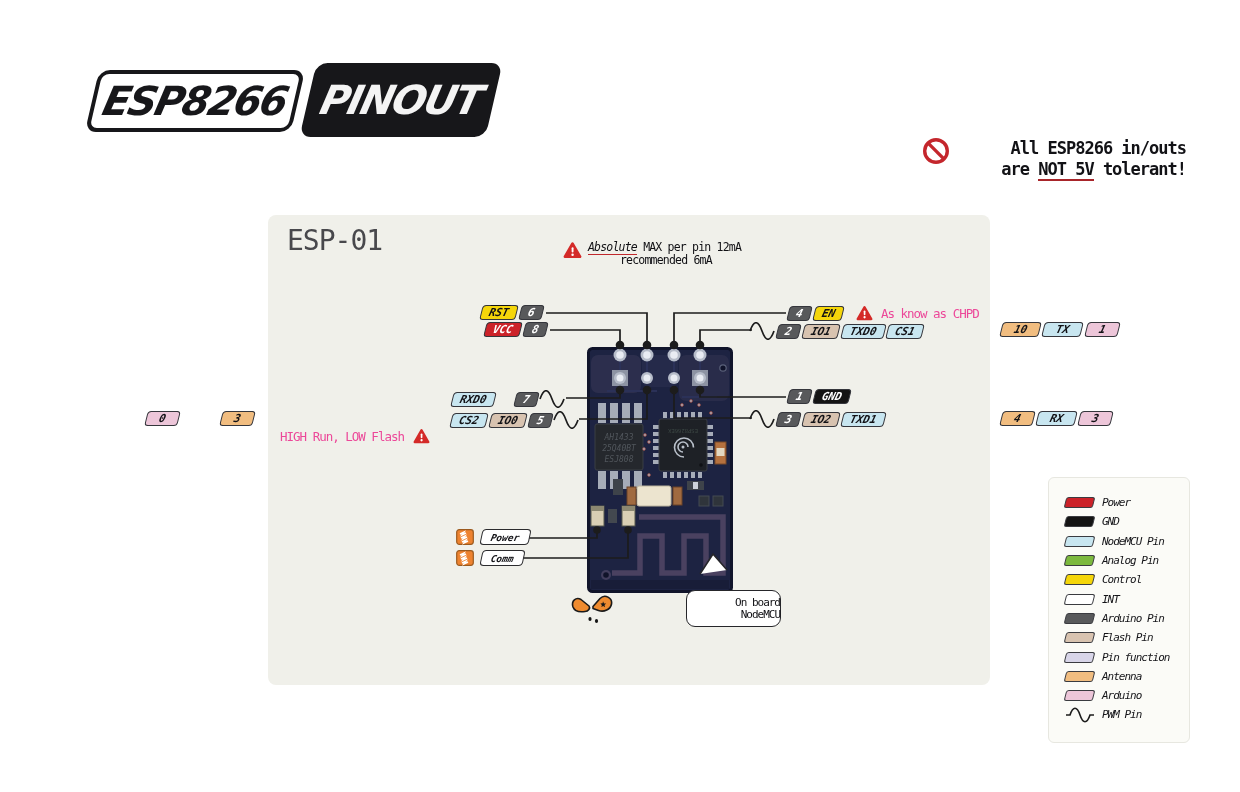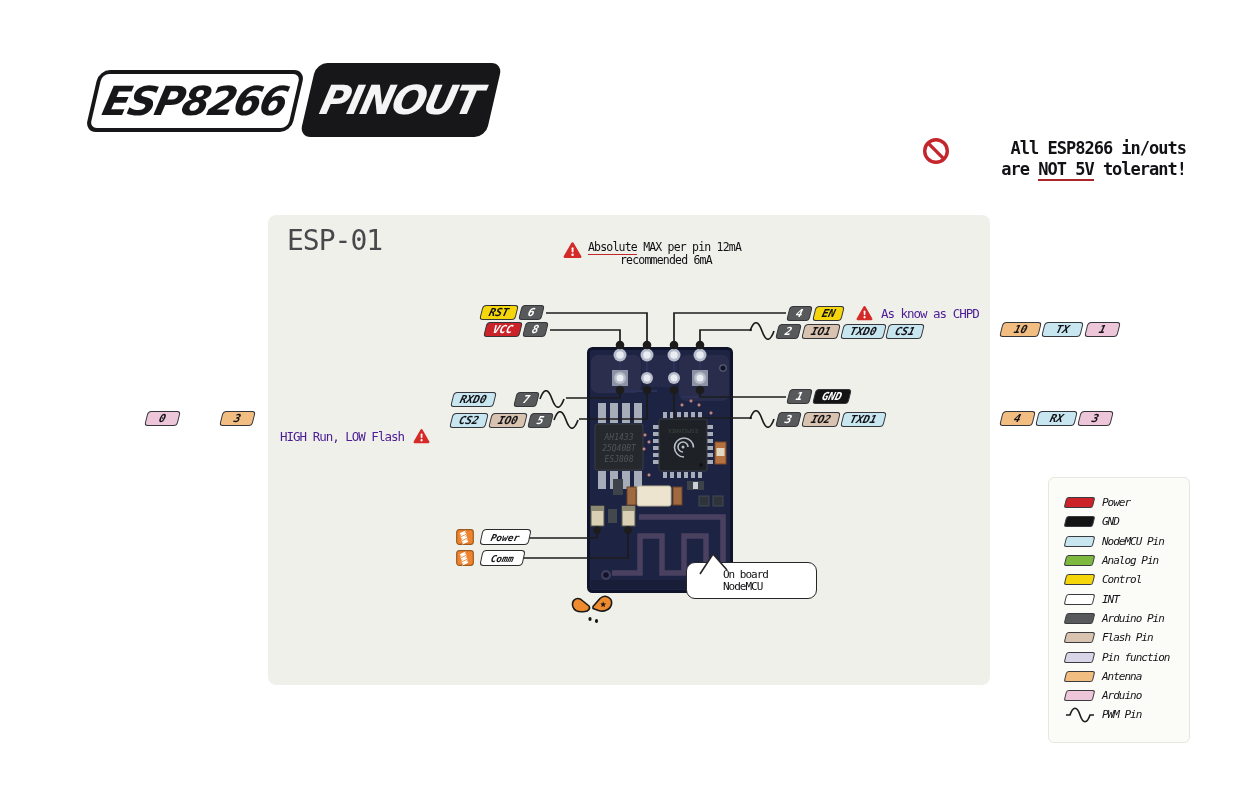--- a/index.html
+++ b/index.html
@@ -26,46 +26,46 @@
 
   
   .panel{position:absolute;left:268px;top:215px;width:722px;height:470px;
     background:#f0f0ea;border-radius:8px;z-index:0;}
   .panel-title{position:absolute;left:287px;top:224px;font:28px "DejaVu Sans Mono",monospace;
     color:#48484c;letter-spacing:-1px;z-index:1;}
 
   .max-warn{position:absolute;left:563px;top:241px;display:flex;gap:6px;align-items:flex-start;z-index:5;}
   .mw-text{font:11.5px "DejaVu Sans Mono",monospace;line-height:12.5px;color:#101014;letter-spacing:-0.8px;}
   .mw-l2{padding-left:32px;}
-  .abs-u{border-bottom:1.6px solid #c0282c;}
+  .abs-u{border-bottom:1.6px solid #c0282c;font-style:italic;}
 
   
   .row{position:absolute;display:flex;align-items:center;gap:3px;z-index:6;}
   .badge{display:inline-flex;align-items:center;justify-content:center;height:15px;
     padding:0 7px;border:1.3px solid #35363c;border-radius:3.5px;transform:skewX(-14deg);
     font:700 italic 11px "DejaVu Sans Mono",monospace;color:#121216;box-sizing:border-box;flex:none;}
   .badge.wide{padding:0 12px;}
   .b-white{color:#ffffff;}
   .overline{text-decoration:overline;}
-  .note{font:12.5px "DejaVu Sans Mono",monospace;color:#4c1d95;letter-spacing:-1px;flex:none;}
+  .note{font:12.5px "DejaVu Sans Mono",monospace;color:#ec4899;letter-spacing:-1px;flex:none;}
   .sq{margin:0 -1px;flex:none;}
   .spacer14{width:14px;flex:none;}
   .wbadge{display:inline-flex;align-items:center;height:14px;padding:0 9px;border:1.4px solid #2b2b2e;
     border-radius:4px;background:#ffffff;transform:skewX(-12deg);
     font:700 italic 9.5px "DejaVu Sans Mono",monospace;color:#141418;flex:none;}
 
   
   .board{position:absolute;left:587px;top:347px;z-index:2;}
   .wires{position:absolute;left:0;top:0;z-index:3;pointer-events:none;}
 
   
-  .callout{position:absolute;left:686px;top:562px;width:93px;height:35px;background:#ffffff;
+  .callout{position:absolute;left:686px;top:590px;width:93px;height:35px;background:#ffffff;
     border:1.6px solid #26262a;border-radius:9px;z-index:7;display:flex;flex-direction:column;
-    align-items:flex-start;justify-content:center;font:11px "DejaVu Sans Mono",monospace;
-    line-height:12px;color:#101014;letter-spacing:-1px;padding-left:36px;}
+    align-items:flex-end;justify-content:center;font:11px "DejaVu Sans Mono",monospace;
+    line-height:12px;color:#101014;letter-spacing:-1px;}
   .callout-tail{position:absolute;left:694px;top:552px;z-index:8;}
 
   
   .legend{position:absolute;left:1048px;top:477px;width:142px;height:266px;background:#fbfbf7;
     border:1px solid #e7e7e0;border-radius:6px;z-index:5;padding-top:15px;box-sizing:border-box;}
   .lrow{display:flex;align-items:center;height:19.3px;padding-left:16px;}
   .lsw{width:29px;height:11px;border:1.2px solid #3a3b40;border-radius:2.5px;
     transform:skewX(-14deg);margin-right:8px;flex:none;box-sizing:border-box;}
   .llabel{font:italic 11px "DejaVu Sans Mono",monospace;color:#141418;letter-spacing:-1px;}
 

